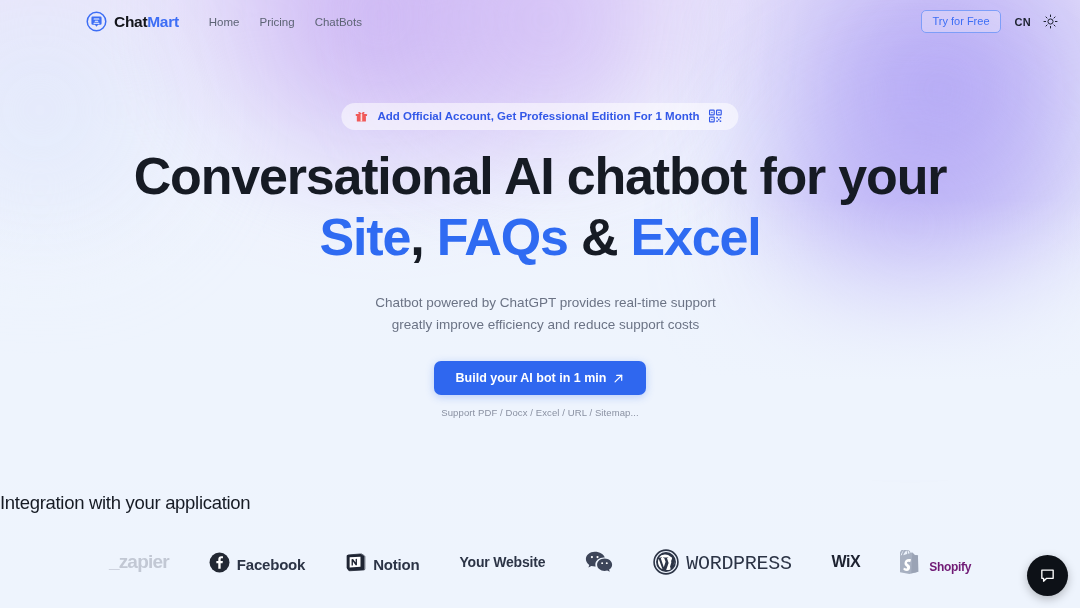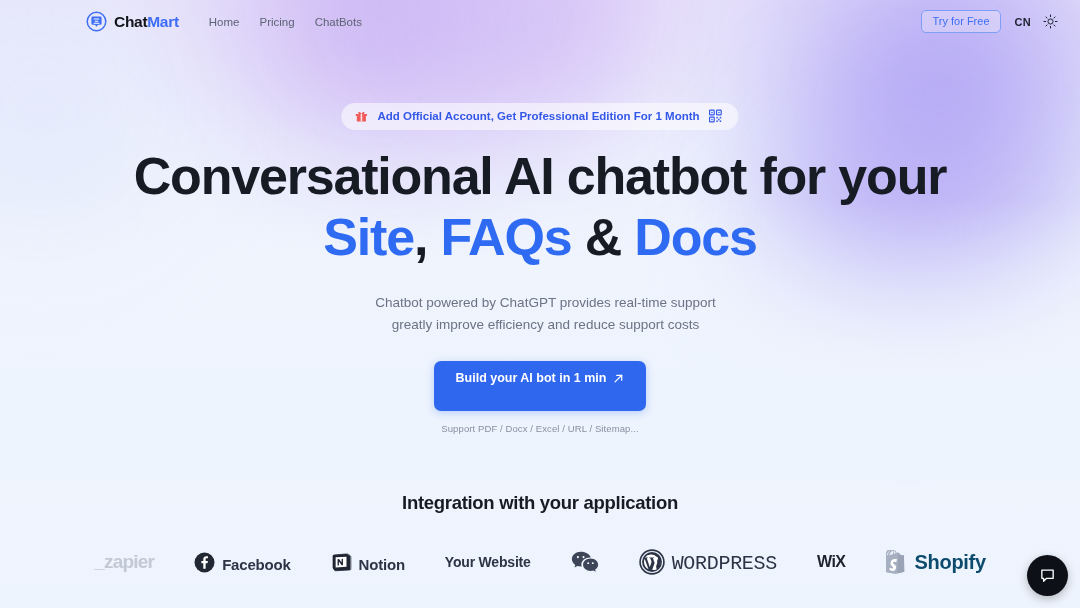--- a/index.html
+++ b/index.html
@@ -91,32 +91,32 @@
     font-size:13.5px; line-height:21.5px; color:#6b7385;
   }
   .subtitle span { display:block; }
 
   .cta-wrap { position:absolute; top:361px; left:0; right:0; }
   .cta-btn {
     display:inline-flex; align-items:center; gap:7px;
     background:#2f67ef; color:#fff;
     font-size:12.5px; font-weight:bold;
     border:none; border-radius:7px;
-    padding:10px 22px 26px; cursor:pointer;
+    padding:10px 22px 10px; cursor:pointer;
     box-shadow:0 2px 8px rgba(47,103,239,.28);
   }
   .arrow-ne { width:11px; height:11px; display:block; }
   .support-note {
     margin-top:12px; font-size:9.5px; color:#8990a1; letter-spacing:.1px;
   }
 
   
   .integration-title {
     position:absolute; top:492px; left:0; right:0; z-index:4;
-    text-align:center; font-size:18.5px; font-weight:bold;
+    text-align:left; font-size:18.5px; font-weight:normal;
     color:#161b24; letter-spacing:-.3px;
   }
   .logo-row {
     position:absolute; top:549px; left:0; right:0; z-index:4;
     display:flex; align-items:center; justify-content:center; gap:0;
   }
   .logo-item {
     display:flex; align-items:flex-end; gap:7px;
     cursor:pointer; white-space:nowrap;
   }
@@ -125,21 +125,21 @@
   .zapier-text .dash { color:#c2c8d4; }
   .fb-text, .notion-text, .site-text {
     font-size:15px; font-weight:bold; color:#2c3446; letter-spacing:-.2px;
   }
   .site-text { font-size:14px; }
   .wp-text {
     font-family:Liberation Mono, monospace; font-size:20px;
     color:#2c3446; letter-spacing:-.3px;
   }
   .wix-text { font-size:16px; font-weight:bold; color:#1d2230; letter-spacing:-.5px; }
-  .shopify-text { font-size:20px; font-weight:bold; color:#0c4a6e; letter-spacing:-.3px; }
+  .shopify-text { font-size:12px; font-weight:bold; color:#701a75; letter-spacing:-.3px; }
 
   
   .chat-widget {
     position:absolute; right:12px; bottom:12px; z-index:9;
     width:41px; height:41px; border-radius:50%;
     background:#0d1117; cursor:pointer;
     display:flex; align-items:center; justify-content:center;
     box-shadow:0 3px 10px rgba(0,0,0,.25);
   }
   .chat-widget svg { width:17px; height:17px; display:block; }
@@ -220,21 +220,21 @@
         <rect x="19.4" y="13.6" width="2.6" height="2.6"></rect>
         <rect x="16.5" y="16.8" width="2.6" height="2.6"></rect>
         <rect x="13.6" y="19.6" width="2.6" height="2.6"></rect>
         <rect x="19.4" y="19.6" width="2.6" height="2.6"></rect>
       </g>
     </svg>
   </div>
 
   <h1 class="headline">
     <span>Conversational AI chatbot for your</span>
-    <span class="hl2"><span class="blue">Site</span><span>,</span> <span class="blue">FAQs</span> <span>&amp;</span> <span class="blue">Docs</span></span>
+    <span class="hl2"><span class="blue">Site</span><span>,</span> <span class="blue">FAQs</span> <span>&amp;</span> <span class="blue">Excel</span></span>
   </h1>
 
   <p class="subtitle">
     <span>Chatbot powered by ChatGPT provides real-time support</span>
     <span>greatly improve efficiency and reduce support costs</span>
   </p>
 
   <div class="cta-wrap">
     <button class="cta-btn">
       <span>Build your AI bot in 1 min</span>

